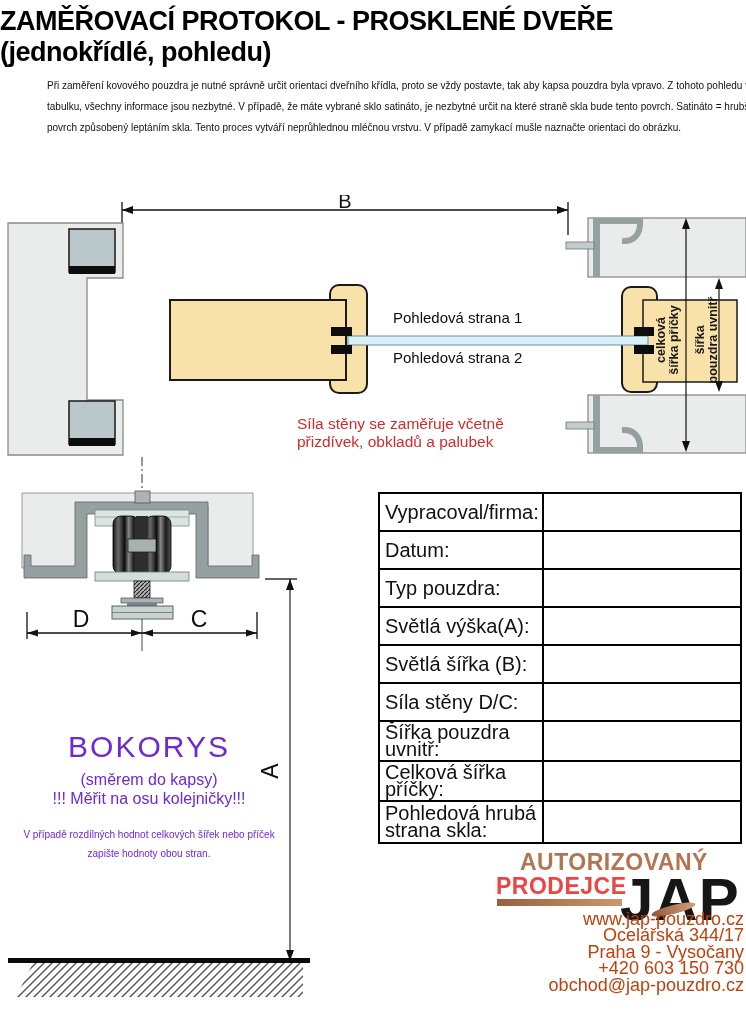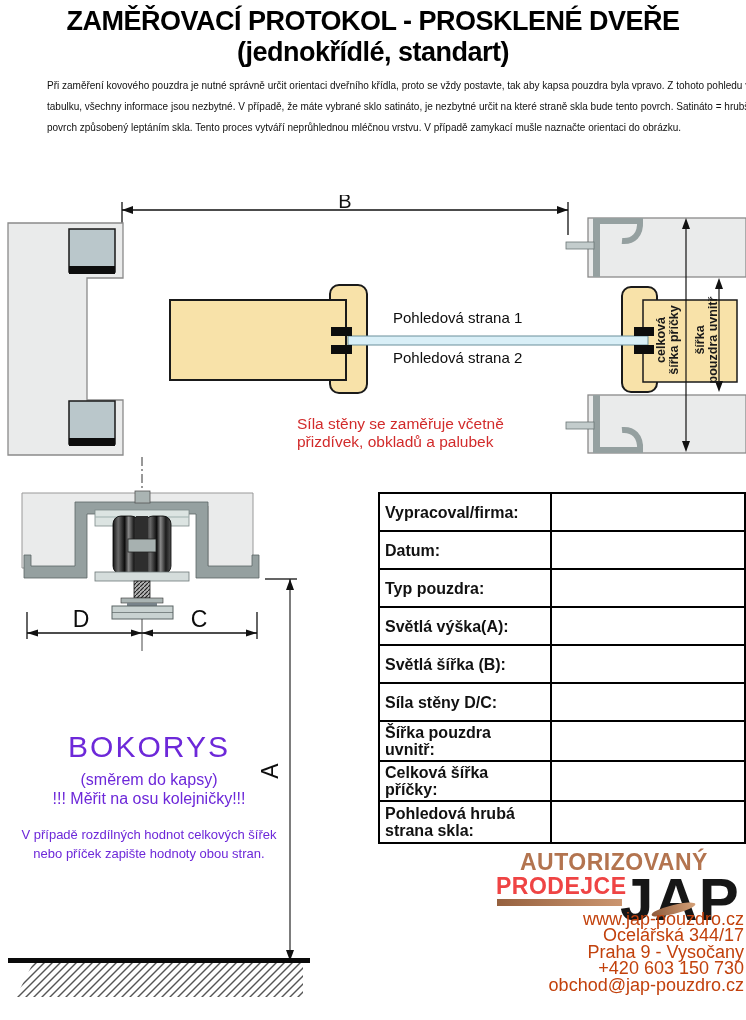--- a/index.html
+++ b/index.html
@@ -1,35 +1,35 @@
 <!DOCTYPE html>
 <html><head>
 <meta charset="utf-8">
 <style>
   html,body{margin:0;padding:0;background:#fff;}
   #page{position:relative;width:746px;height:1020px;background:#fff;overflow:hidden;
         font-family:"Liberation Sans","DejaVu Sans",sans-serif;color:#111;}
   
-  #title{position:absolute;left:0;top:6px;width:746px;text-align:center;
+  #title{position:absolute;left:0;top:6px;width:746px;
          font-weight:bold;font-size:27px;line-height:31px;letter-spacing:-0.5px;color:#000;}
   #intro{position:absolute;left:7px;top:76px;width:734px;font-size:10px;line-height:20.8px;color:#101010;margin-left:40px;}
   
   #diag-top{position:absolute;left:0;top:195px;}
   #diag-side{position:absolute;left:0;top:455px;}
   text{font-family:"Liberation Sans","DejaVu Sans",sans-serif;}
   
   #bokorys{position:absolute;left:8px;top:731px;width:282px;text-align:center;color:#6d28d9;}
   #bokorys .bk-title{font-size:30px;letter-spacing:2px;line-height:32px;}
   #bokorys .bk-sub{font-size:16px;line-height:19px;margin-top:7px;}
   #bokorys .bk-warn{font-size:16px;line-height:19px;}
-  #bokorys .bk-note{font-size:13px;line-height:19px;margin-top:17px;}
+  #bokorys .bk-note{font-size:10px;line-height:19px;margin-top:17px;}
   
   #form-table{position:absolute;left:378px;top:492px;border-collapse:collapse;table-layout:fixed;}
   #form-table td{border:2px solid #000;vertical-align:middle;}
-  #form-table td.lbl{width:155px;font-weight:bold;font-size:16px;line-height:17px;padding:2px 10px 2px 5px;}
+  #form-table td.lbl{width:155px;font-weight:normal;font-size:20px;line-height:17px;padding:2px 2px 2px 5px;}
   #form-table td.val{width:194px;}
   #form-table tr{height:38px;}
   #form-table tr.tall{height:42px;margin-left:47px;}
   
   #auth1{position:absolute;left:520px;top:849px;font-size:23px;font-weight:800;letter-spacing:0.5px;color:#b3744f;}
   #auth2{position:absolute;left:496px;top:873px;font-size:23px;font-weight:800;letter-spacing:0.5px;color:#ef4444;}
   #copper-bar{position:absolute;left:497px;top:899px;width:125px;height:7px;
               background:linear-gradient(90deg,#96613f,#cc9670);}
   #jap-logo{position:absolute;left:620px;top:872px;font-size:60px;line-height:56px;font-weight:800;
             letter-spacing:1px;color:#161616;}
@@ -38,21 +38,21 @@
   #contact{position:absolute;left:440px;top:911px;width:304px;text-align:right;
            font-size:18px;line-height:16.4px;color:#c2410c;}
 </style>
 </head>
 <body>
 
 <div id="page">
 
   <div id="title">
     <div>ZAMĚŘOVACÍ PROTOKOL - PROSKLENÉ DVEŘE</div>
-    <div>(jednokřídlé, standart)</div>
+    <div>(jednokřídlé, pohledu)</div>
   </div>
 
   <div id="intro">Při zaměření kovového pouzdra je nutné správně určit orientaci dveřního křídla, proto se vždy postavte, tak aby kapsa pouzdra byla vpravo. Z tohoto pohledu vyplňte tabulku, všechny informace jsou nezbytné. V případě, že máte vybrané sklo satináto, je nezbytné určit na které straně skla bude tento povrch. Satináto = hrubší povrch způsobený leptáním skla. Tento proces vytváří neprůhlednou mléčnou vrstvu. V případě zamykací mušle naznačte orientaci do obrázku.</div>
 
   <svg id="diag-top" width="746" height="290" viewBox="0 0 746 290">
 
     <g>
       <line x1="122" y1="7" x2="122" y2="36" stroke="#111" stroke-width="1.3"></line>
       <line x1="568" y1="7" x2="568" y2="40" stroke="#111" stroke-width="1.3"></line>
       <line x1="122" y1="15" x2="568" y2="15" stroke="#111" stroke-width="1.3"></line>

